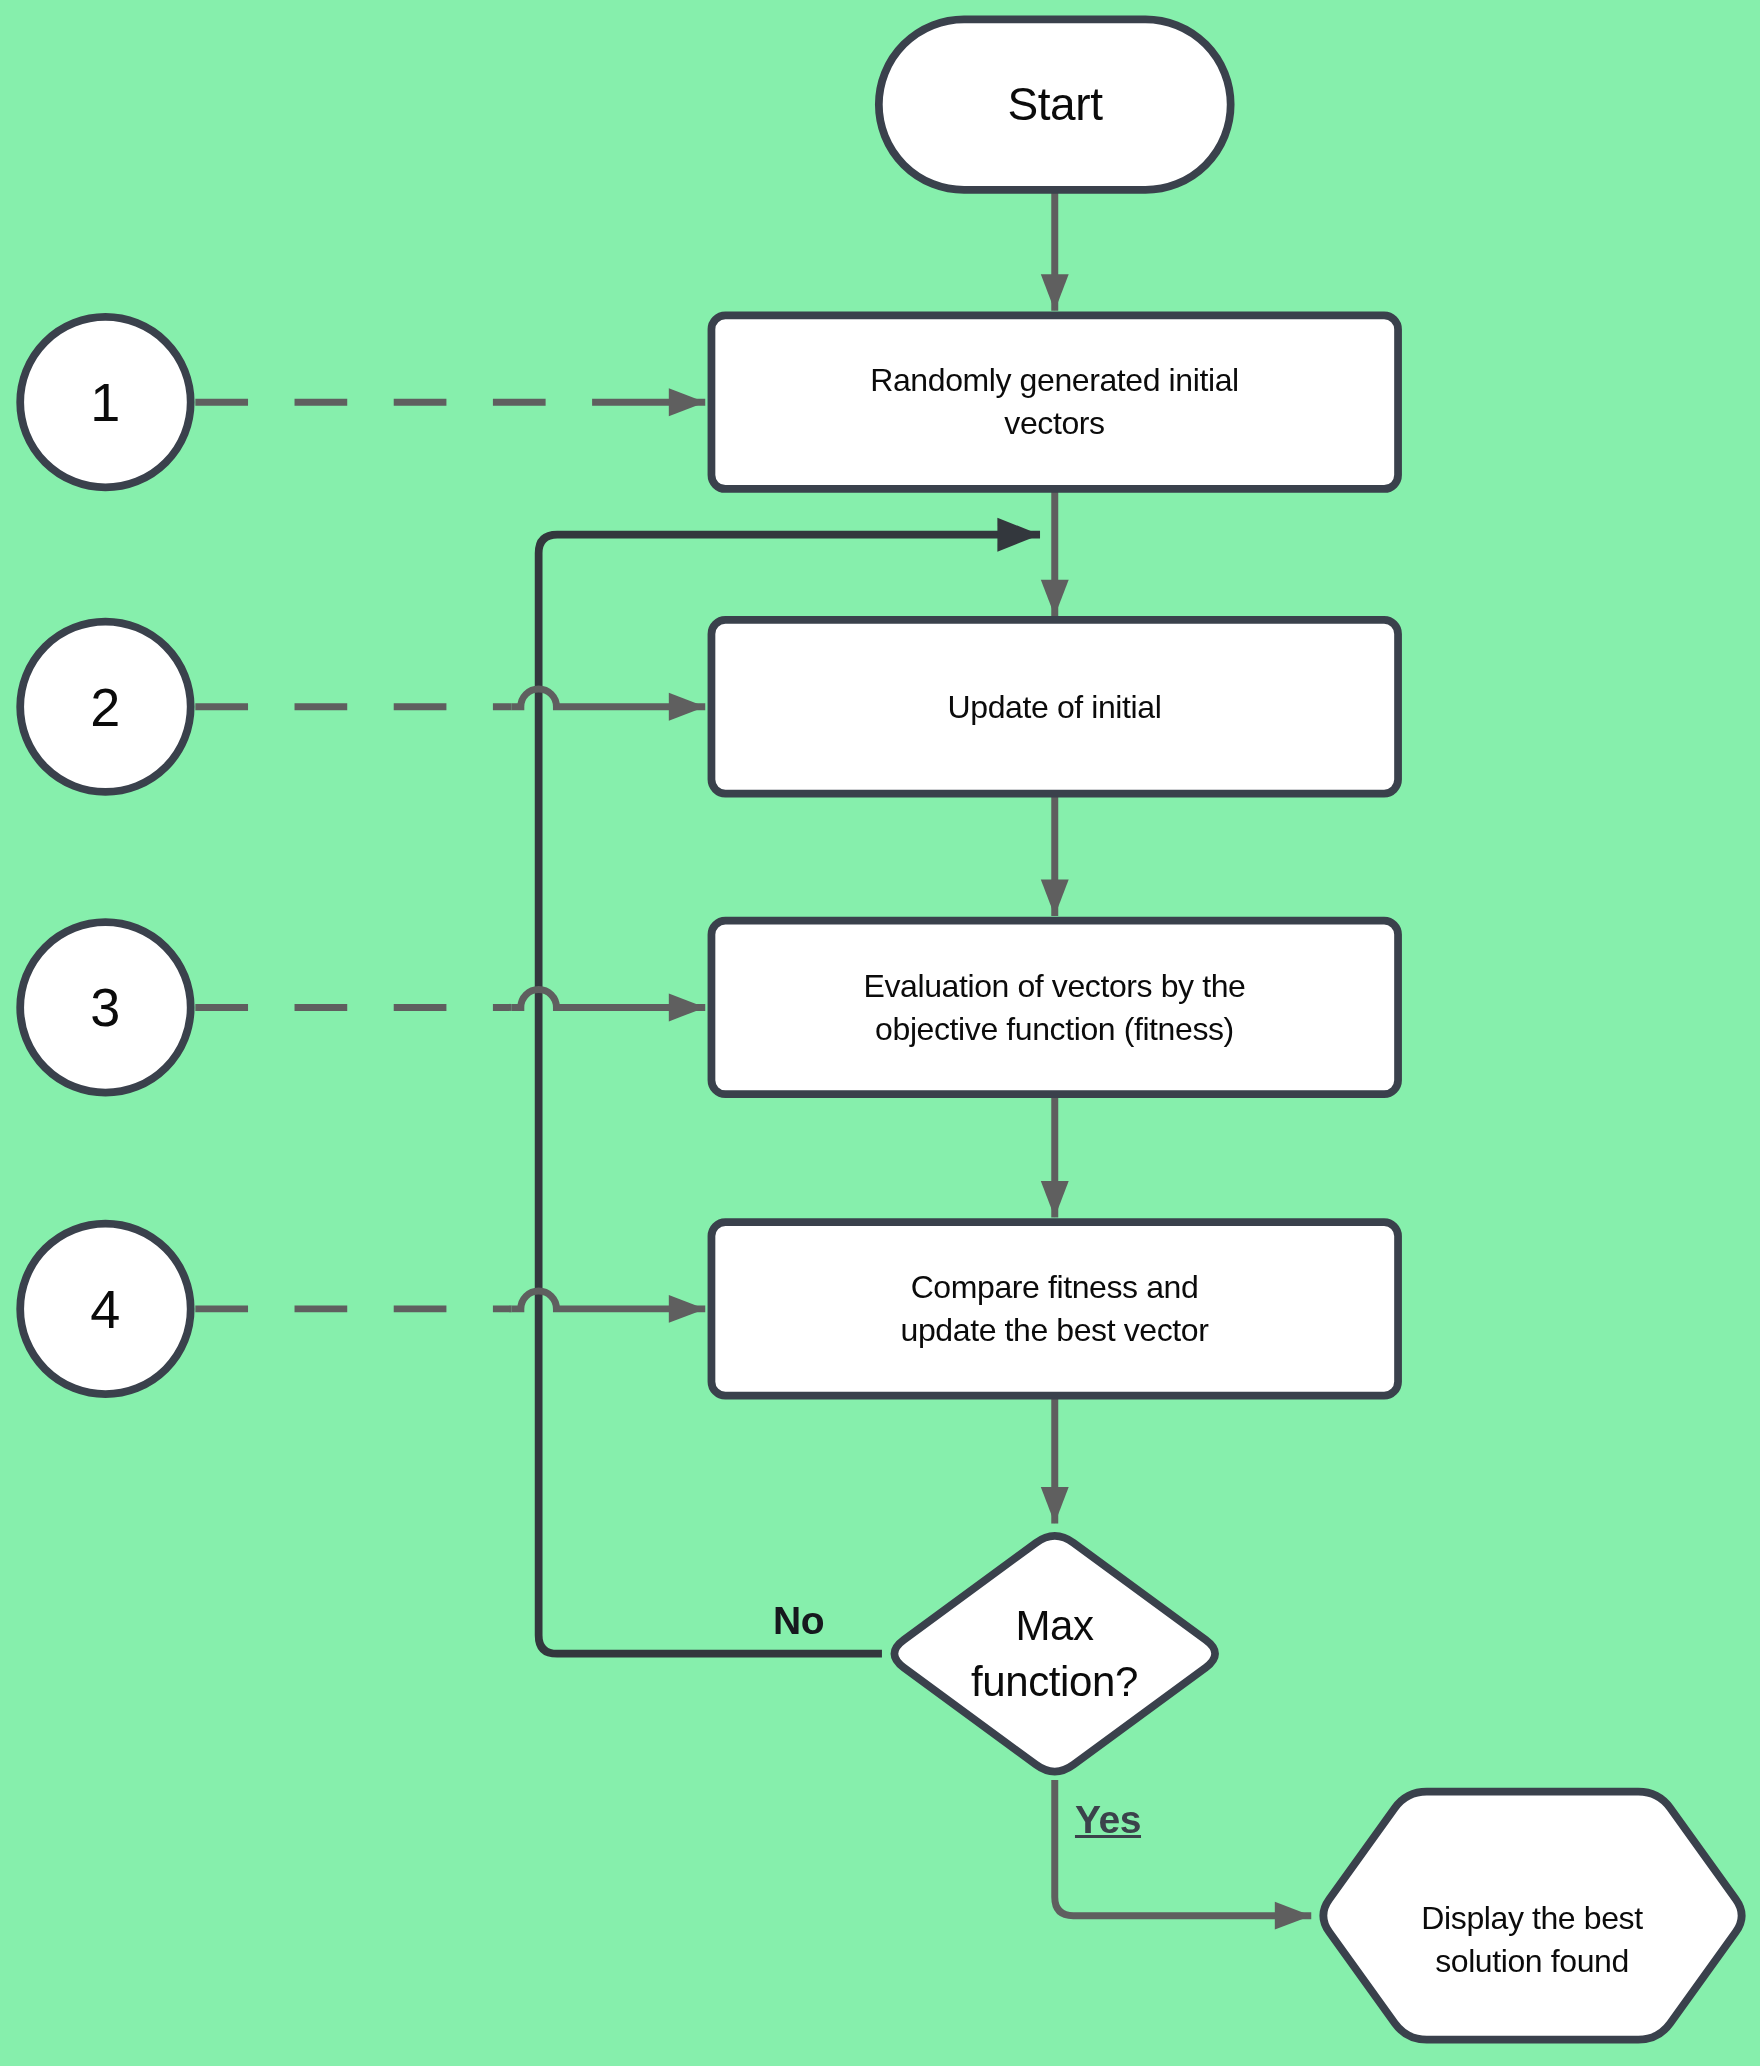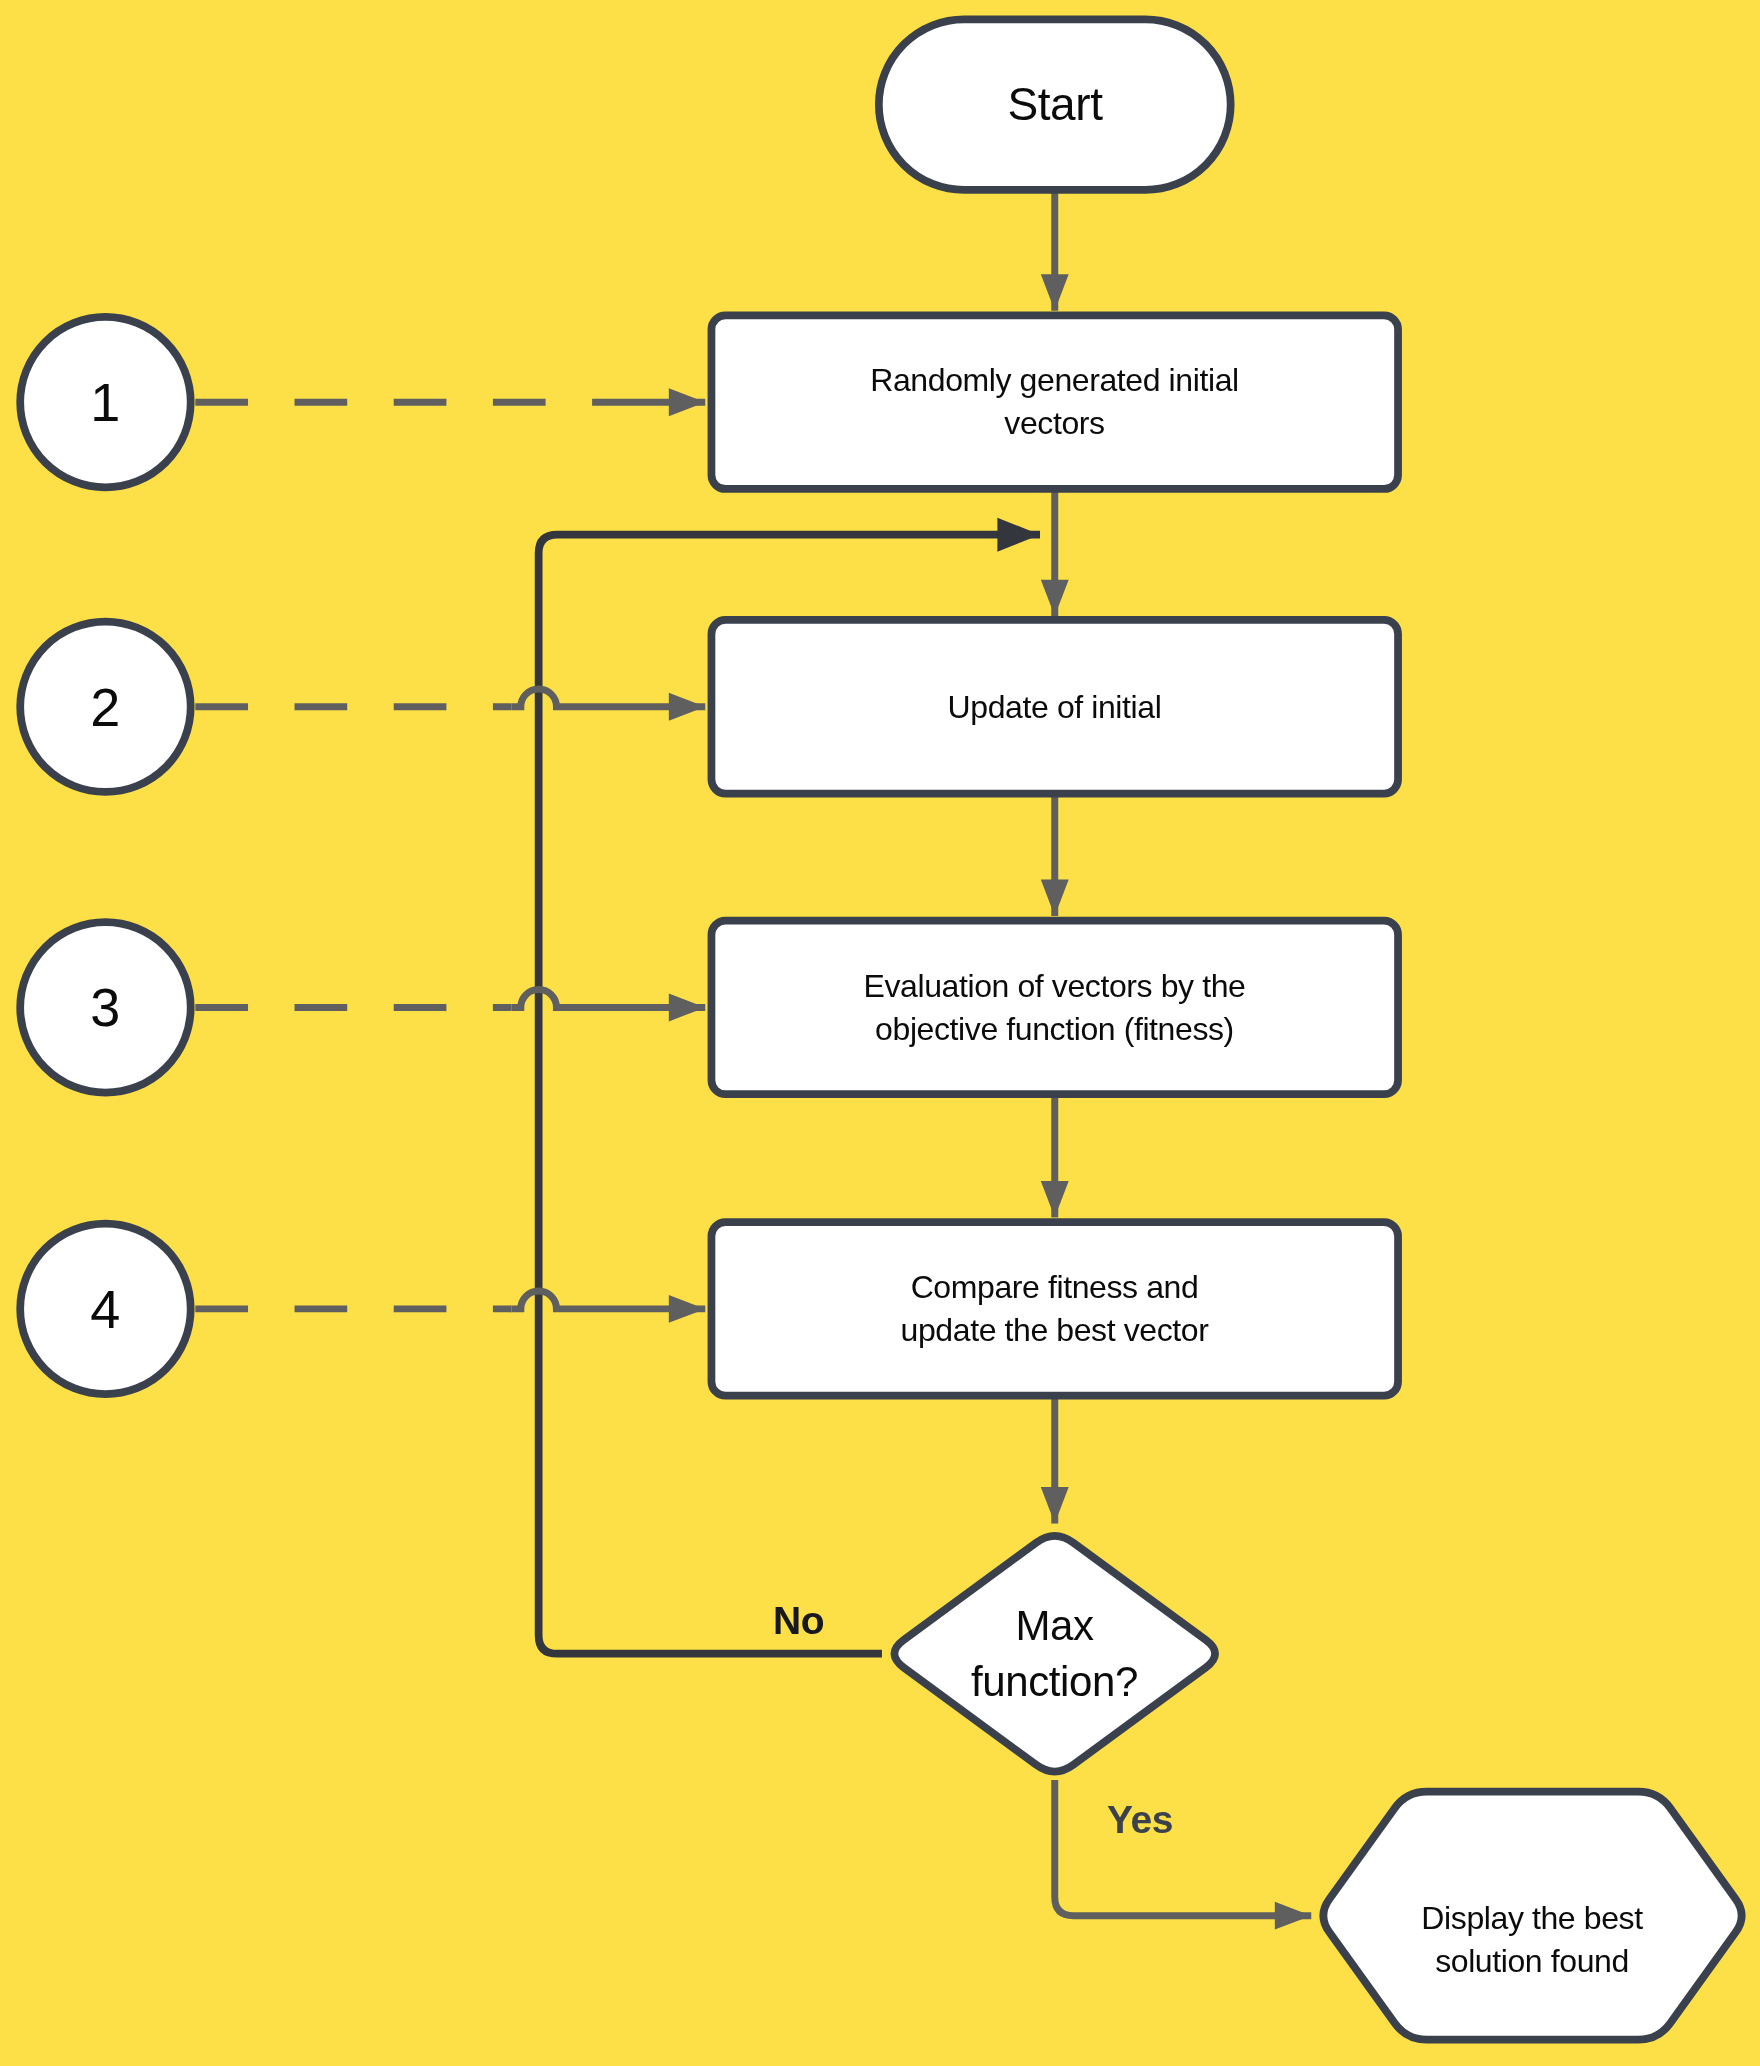--- a/index.html
+++ b/index.html
@@ -4,21 +4,21 @@
 <style>
   html, body {
     margin: 0;
     padding: 0;
     background: #ffffff;
   }
   .canvas {
     position: relative;
     width: 1760px;
     height: 2066px;
-    background: #fde047;
+    background: #86efac;
     font-family: "Liberation Sans", sans-serif;
     color: #0b0b0b;
     overflow: hidden;
   }
   .canvas svg {
     position: absolute;
     left: 0;
     top: 0;
   }
   .lbl {
@@ -142,16 +142,16 @@
   <div class="lbl badge" style="left:20px; top:317px; width:170px; height:170px;">1</div>
 
   <div class="lbl badge" style="left:20px; top:622px; width:170px; height:170px;">2</div>
 
   <div class="lbl badge" style="left:20px; top:922px; width:170px; height:170px;">3</div>
 
   <div class="lbl badge" style="left:20px; top:1224px; width:170px; height:170px;">4</div>
 
   <div class="edge-lbl no" style="left:721px; top:1596px; width:155px; height:50px;">No</div>
 
-  <div class="edge-lbl yes" style="left:1078px; top:1795px; width:124px; height:50px;">Yes</div>
+  <div class="edge-lbl yes" style="left:1046px; top:1795px; width:124px; height:50px;text-decoration:underline;">Yes</div>
 
 </div>
 
 
 </body></html>

